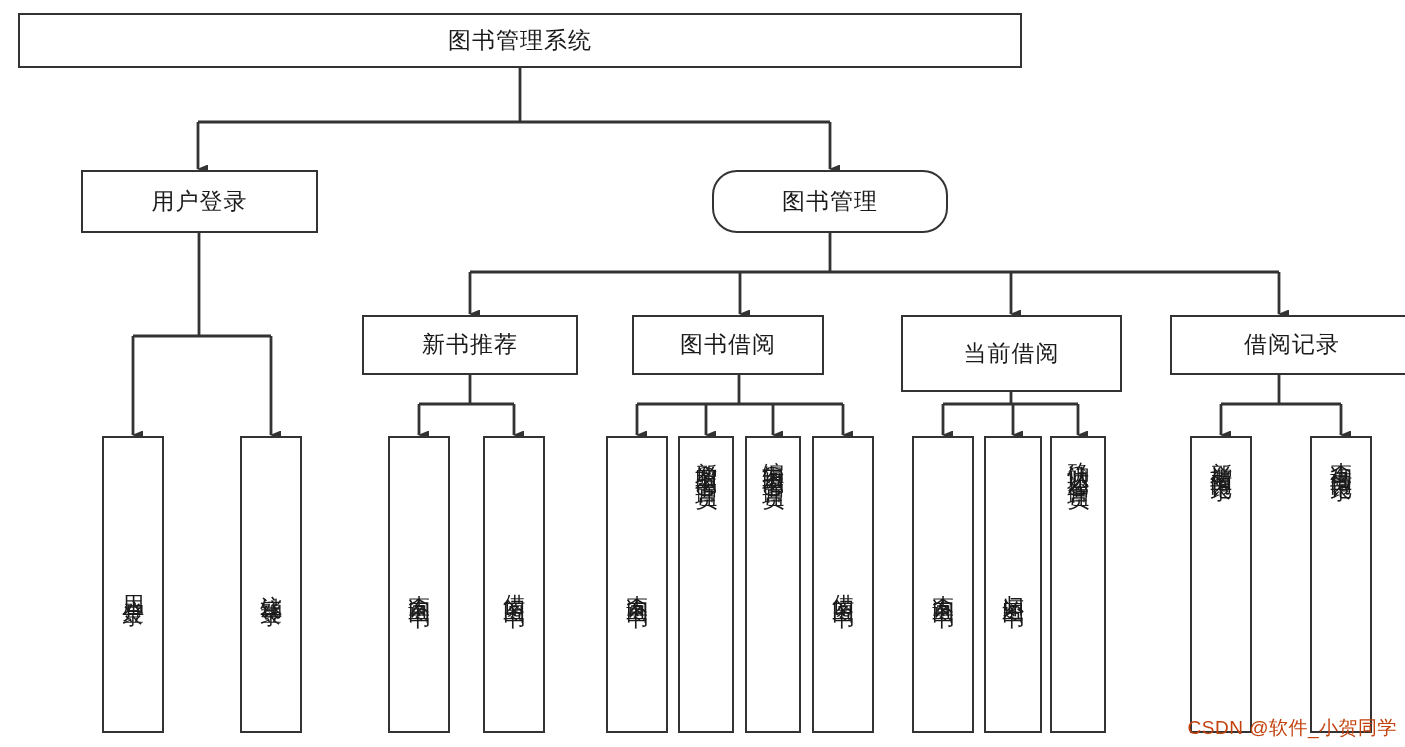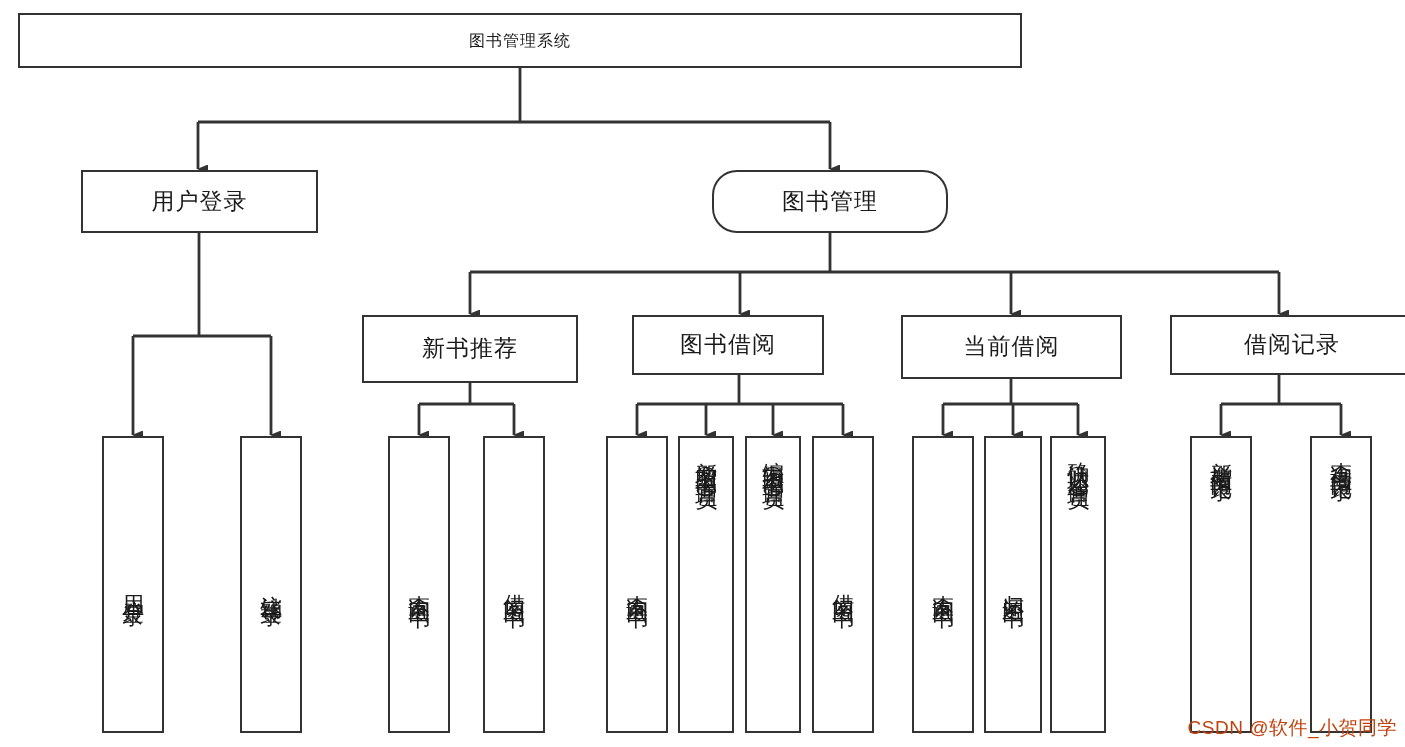--- a/index.html
+++ b/index.html
@@ -35,21 +35,21 @@
     justify-content: center;
     color: #1a1a1a;
     overflow: hidden;
   }
   .node.h {
     font-size: 23px;
     letter-spacing: 1px;
     line-height: 1.1;
   }
   .node.root {
-    font-size: 16px;
+    font-size: 23px;
   }
   .node.v {
     align-items: flex-start;
     justify-content: center;
     padding-top: 0;
   }
   .vtext {
     writing-mode: vertical-rl;
     text-orientation: upright;
     font-size: 22px;
@@ -130,27 +130,27 @@
   <div id="nodes">
       <div class="node h root" style="left: 18px; top: 13px; width: 1004px; height: 55px;">
         <span>图书管理系统</span>
       </div>
       <div class="node h" style="left: 81px; top: 170px; width: 237px; height: 63px;">
         <span>用户登录</span>
       </div>
       <div class="node h" style="left: 712px; top: 170px; width: 236px; height: 63px; border-radius: 25px;">
         <span>图书管理</span>
       </div>
-      <div class="node h" style="left: 362px; top: 315px; width: 216px; height: 68px;">
+      <div class="node h" style="left: 362px; top: 315px; width: 216px; height: 60px;">
         <span>新书推荐</span>
       </div>
       <div class="node h" style="left: 632px; top: 315px; width: 192px; height: 60px;">
         <span>图书借阅</span>
       </div>
-      <div class="node h" style="left: 901px; top: 315px; width: 221px; height: 64px; font-family: Liberation Serif, serif;">
+      <div class="node h" style="left: 901px; top: 315px; width: 221px; height: 77px; font-family: Liberation Serif, serif;">
         <span>当前借阅</span>
       </div>
       <div class="node h" style="left: 1170px; top: 315px; width: 244px; height: 60px;">
         <span>借阅记录</span>
       </div>
       <div class="node v" style="left: 102px; top: 436px; width: 62px; height: 297px;">
         <div class="vwrap">
           <span class="vtext">用户登录</span>
         </div>
       </div>

